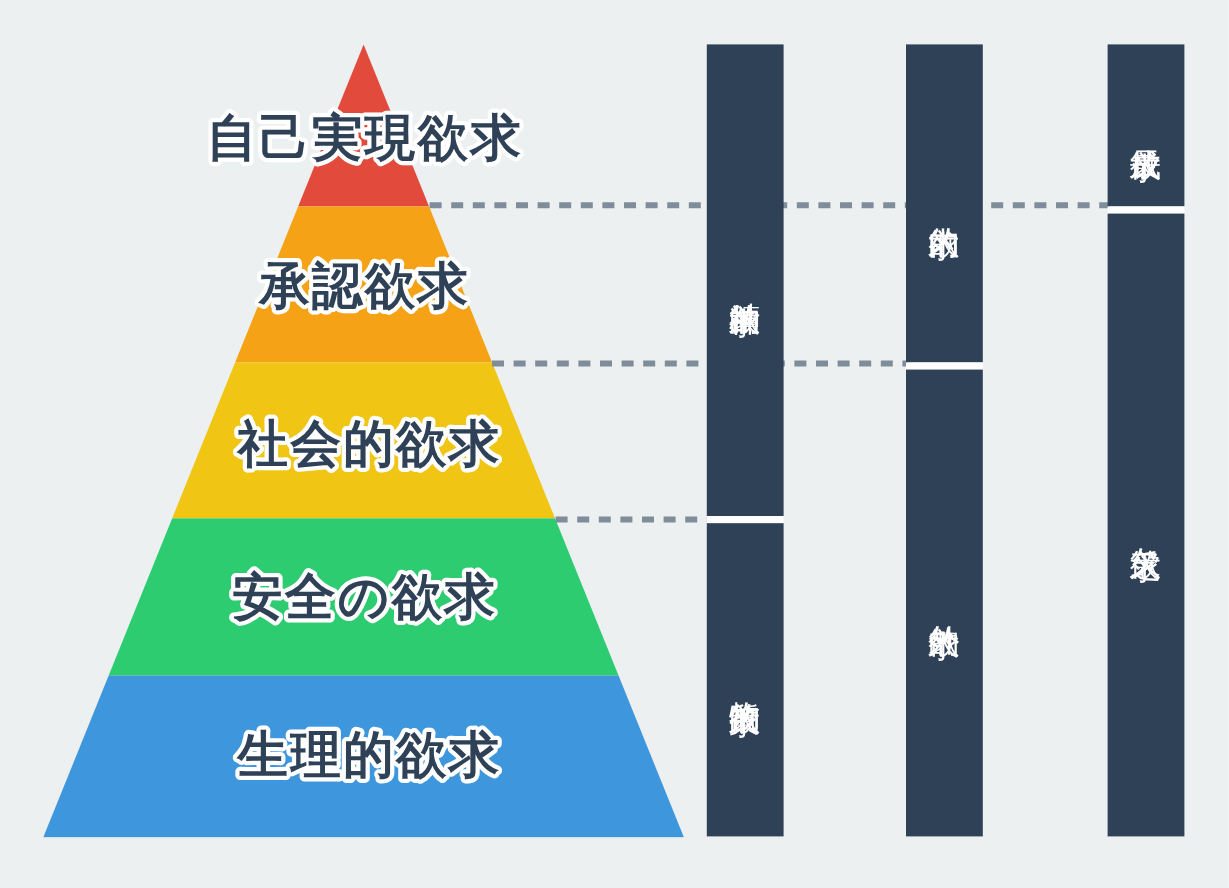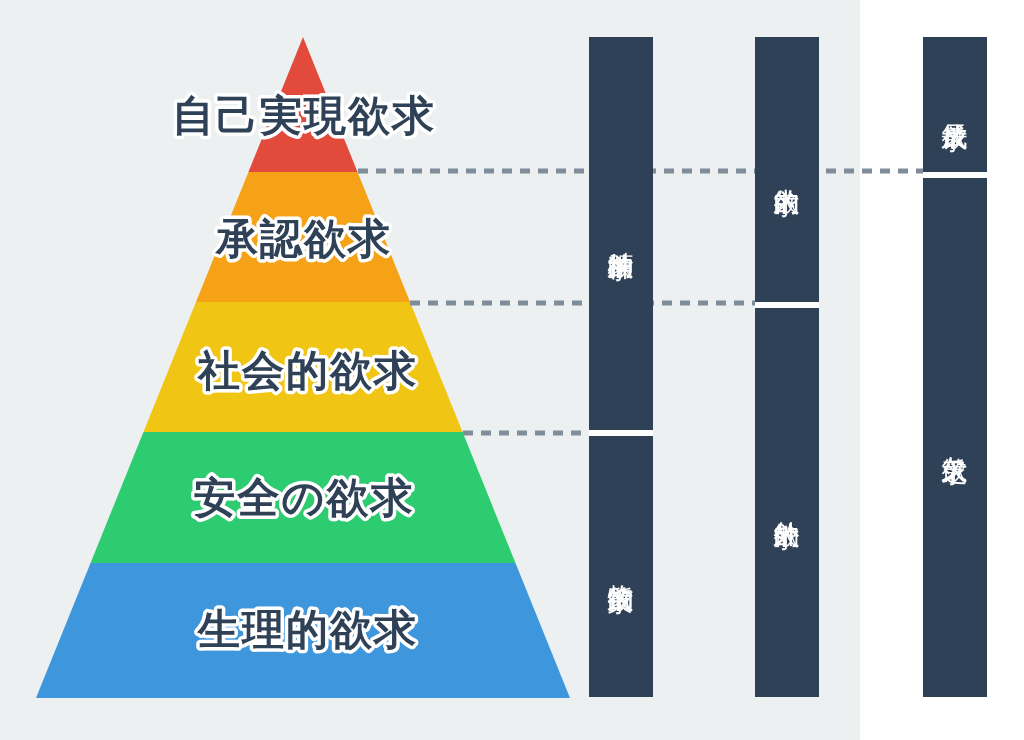--- a/index.html
+++ b/index.html
@@ -8,21 +8,21 @@
     --color-dash:#7f8c99;
     --color-label_text:#2f4156;
     --color-label_outline:#ffffff;
     --color-bar_text:#ffffff;
     --color-divider:#ffffff;
   }
   *{margin:0;padding:0;box-sizing:border-box;}
   html,body{width:1024px;height:740px;overflow:hidden;}
   body{font-family:"Liberation Sans","DejaVu Sans",sans-serif;}
   .canvas{
-    position:relative;width:860px;height:740px;
+    position:relative;width:1024px;height:740px;
     background:var(--color-background);
     text-decoration:underline;
   }
   .canvas > svg{position:absolute;left:0;top:0;}
   
   .pyr-label{
     font-family:"Liberation Sans","DejaVu Sans",sans-serif;
     font-size:42px;font-weight:700;letter-spacing:2px;
     fill:var(--color-label_text);
     stroke:var(--color-label_outline);stroke-width:7px;

